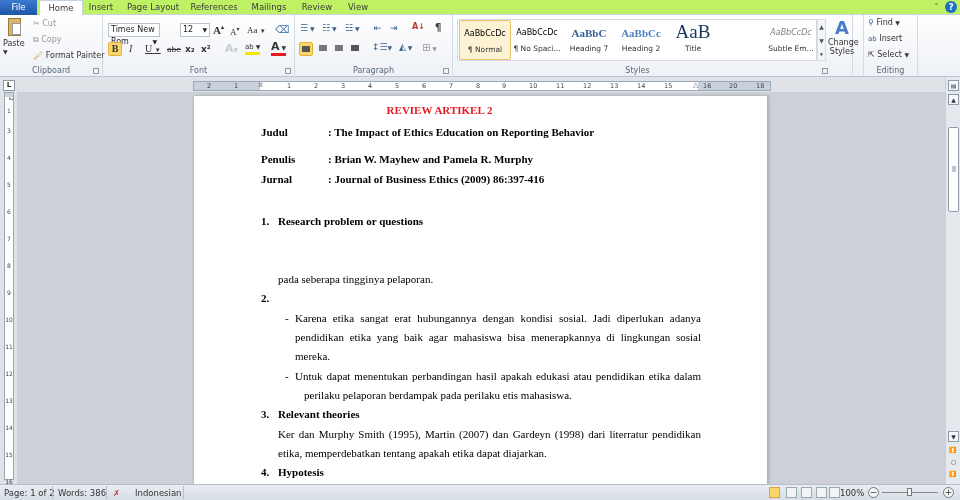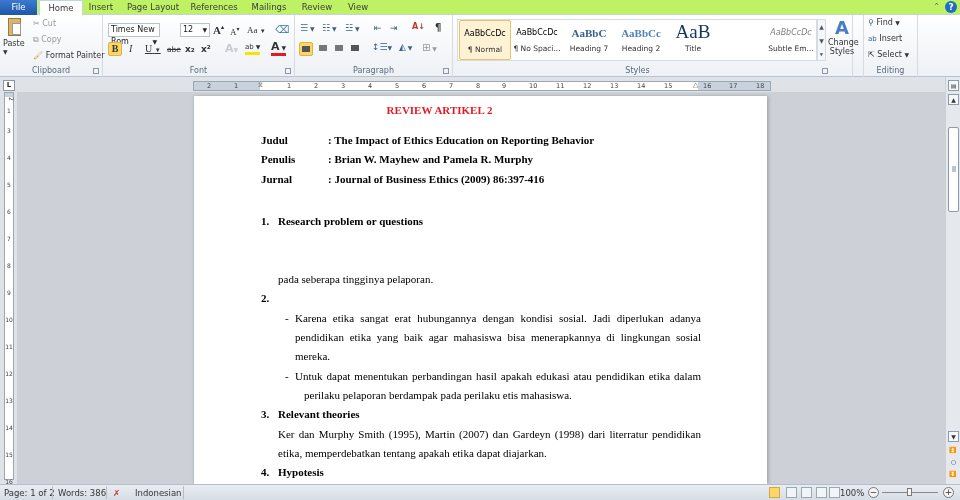--- a/index.html
+++ b/index.html
@@ -198,21 +198,21 @@
   <span style="position:absolute;left:282px;top:0">8</span>
   <span style="position:absolute;left:308px;top:0">9</span>
   <span style="position:absolute;left:335px;top:0">10</span>
   <span style="position:absolute;left:362px;top:0">11</span>
   <span style="position:absolute;left:389px;top:0">12</span>
   <span style="position:absolute;left:416px;top:0">13</span>
   <span style="position:absolute;left:443px;top:0">14</span>
   <span style="position:absolute;left:470px;top:0">15</span>
   <span style="position:absolute;left:499px;top:-1px;font-size:7px;color:#666">△</span>
   <span style="position:absolute;left:509px;top:0">16</span>
-  <span style="position:absolute;left:535px;top:0">17</span>
+  <span style="position:absolute;left:535px;top:0">20</span>
   <span style="position:absolute;left:562px;top:0">18</span>
 </div>
 <div class="vruler">
   <div class="margin"></div>
   <div style="position:absolute;left:0;top:0;width:8px;font-size:6px;color:#444;text-align:center;line-height:27px;padding-top:0">
     <div style="transform:rotate(90deg);line-height:8px;height:12px">2</div>
     <div style="height:12px;line-height:12px">1</div>
     <div>3</div>
     <div>4</div>
     <div>5</div>
@@ -226,21 +226,21 @@
     <div>13</div>
     <div>14</div>
     <div>15</div>
     <div>16</div>
   </div>
 </div>
 
 <div class="page">
   <div class="title">REVIEW ARTIKEL 2</div>
 
-  <div class="meta" style="top:38px"><span class="k">Judul</span><span>: The Impact of Ethics Education on Reporting Behavior</span></div>
+  <div class="meta" style="top:30px"><span class="k">Judul</span><span>: The Impact of Ethics Education on Reporting Behavior</span></div>
   <div class="meta" style="top:57px"><span class="k">Penulis</span><span>: Brian W. Mayhew and Pamela R. Murphy</span></div>
   <div class="meta" style="top:77px"><span class="k">Jurnal</span><span>: Journal of Business Ethics (2009) 86:397-416</span></div>
 
   <div class="line num" style="top:119px">1.</div>
   <div class="line" style="top:119px;left:84px;font-weight:bold">Research problem or questions</div>
   <div class="line" style="top:177px;left:84px">pada seberapa tingginya pelaporan.</div>
 
   <div class="line num" style="top:196px">2.</div>
   <div class="line" style="top:216px;left:91px">-</div>
   <div class="line just" style="top:216px;left:101px;width:406px">Karena etika sangat erat hubungannya dengan kondisi sosial. Jadi diperlukan adanya</div>

